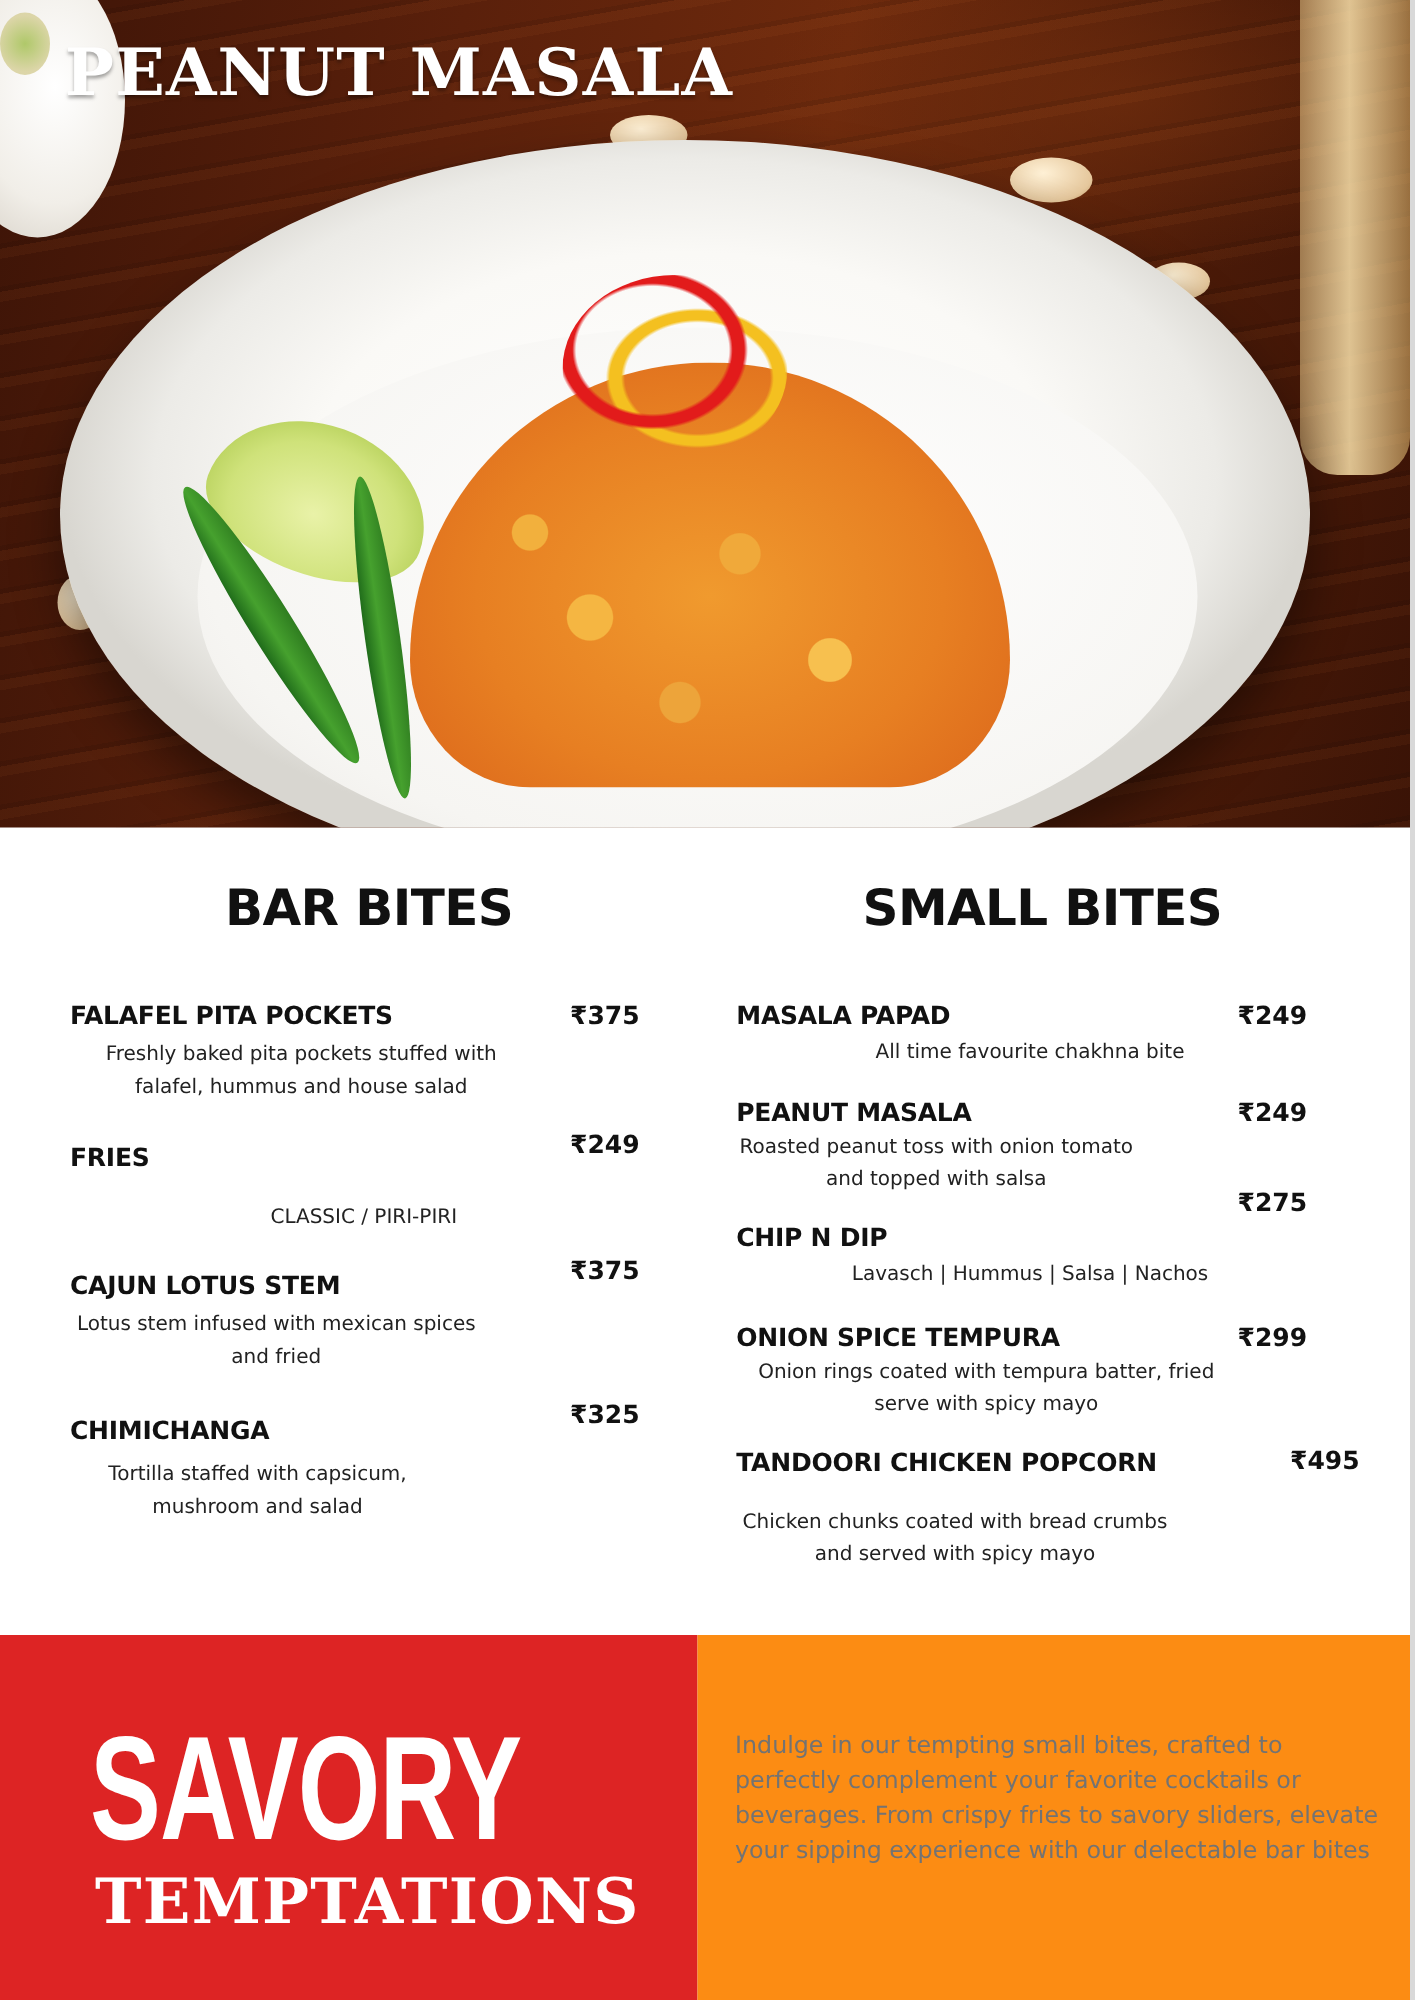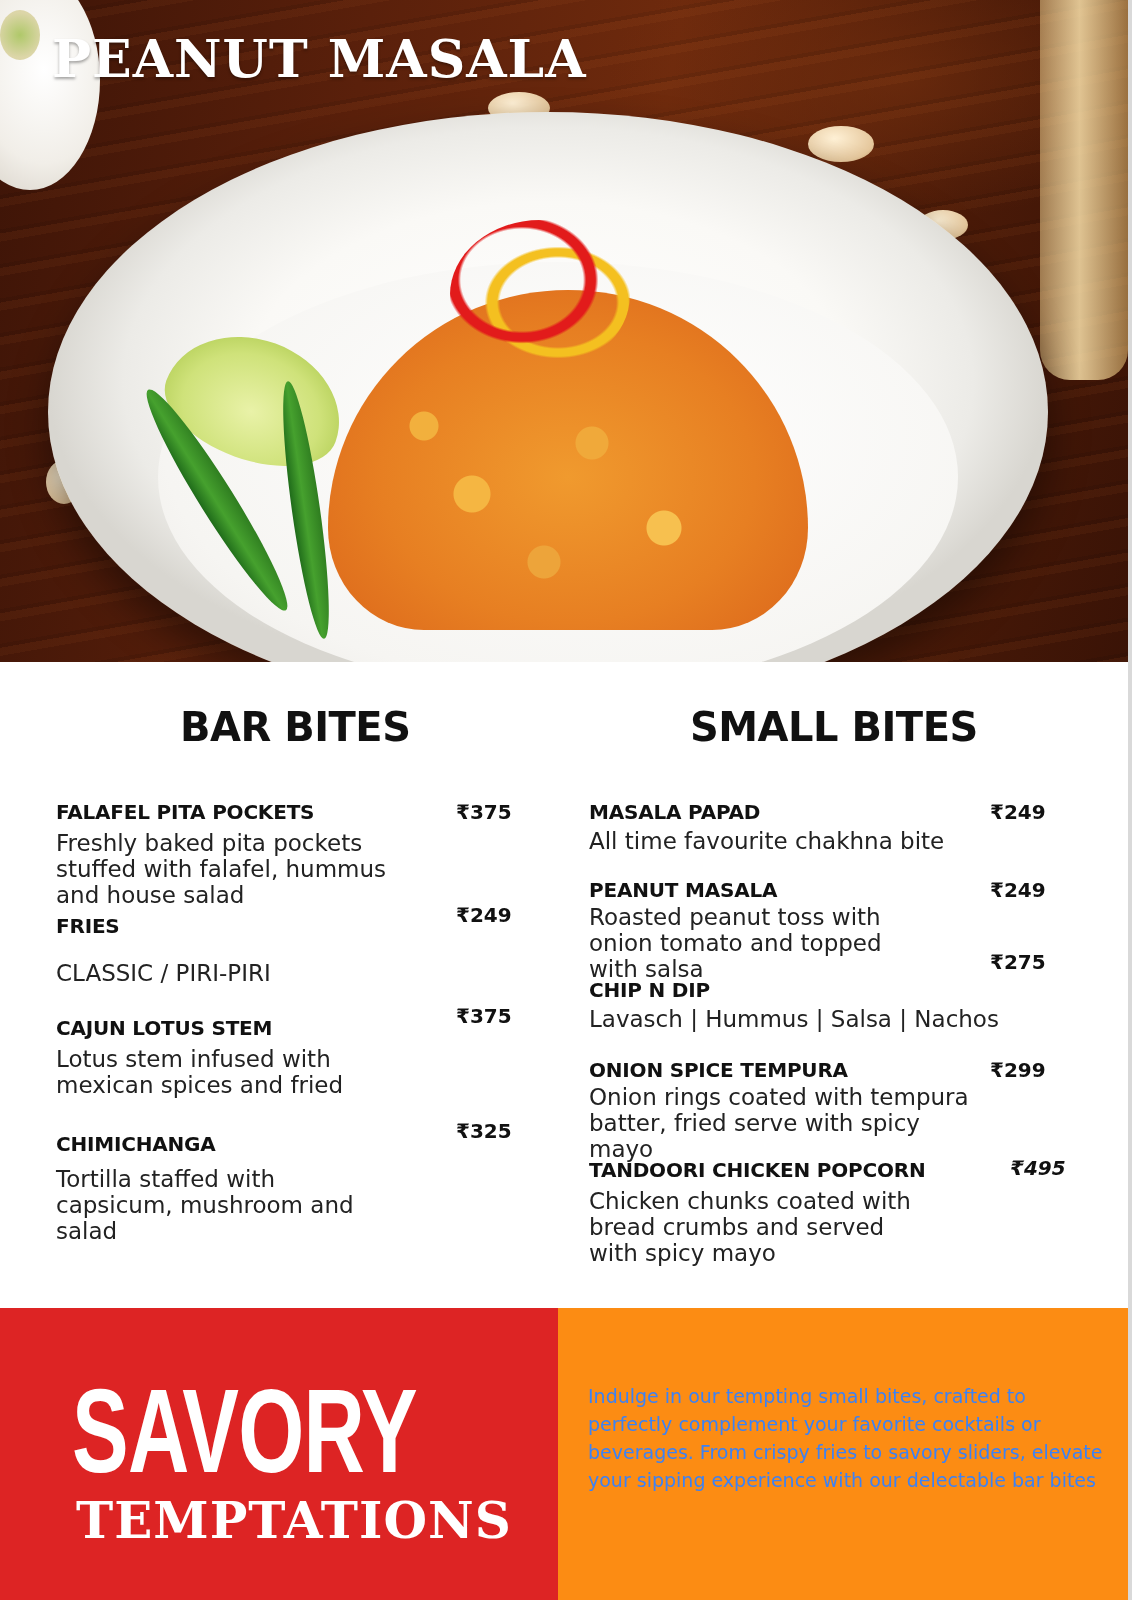--- a/index.html
+++ b/index.html
@@ -71,21 +71,21 @@
     color: #ffffff; text-shadow: 0 2px 3px rgba(0,0,0,0.35);
   }
 
   
   .section-title {
     position: absolute; top: 704px; font-family: "DejaVu Sans", sans-serif; font-weight: 700;
     font-size: 40px; color: #111111; letter-spacing: -0.5px;
   }
   .item { position: absolute; width: 470px; }
   .item-name { font-weight: 700; font-size: 20px; color: #111; letter-spacing: -0.2px; }
-  .item-desc { font-size: 23px; line-height: 26px; color: #222; margin-top: 6px; }
+  .item-desc { font-size: 16px; line-height: 26px; color: #222; margin-top: 6px; text-align: center; }
   .item-price { position: absolute; font-weight: 700; font-size: 20px; color: #111; }
 
   
   .banner-left {
     position: absolute; left: 0; top: 1308px; width: 558px; height: 292px; background: #dd2424;
   }
   .banner-right {
     position: absolute; left: 558px; top: 1308px; width: 570px; height: 292px; background: #fc8c13;
   }
   .banner-title-1 {
@@ -93,21 +93,21 @@
     font-family: "Liberation Sans", sans-serif; font-weight: 700; font-size: 118px; line-height: 1;
     color: #ffffff; transform: scaleX(0.72); transform-origin: left top; letter-spacing: -1px;
   }
   .banner-title-2 {
     position: absolute; left: 76px; top: 1496px;
     font-family: "DejaVu Serif", serif; font-weight: 700; font-size: 50px; line-height: 1;
     color: #ffffff; letter-spacing: 1px;
   }
   .banner-text {
     position: absolute; left: 588px; top: 1382px; width: 520px;
-    font-size: 19px; line-height: 28px; color: #3b82f6;
+    font-size: 19px; line-height: 28px; color: #737373;
   }
 </style>
 </head>
 <body>
 
 <div class="page-edge"></div>
 
 <div class="hero">
   <div class="grain"></div>
   <div class="side-bowl">
@@ -175,21 +175,21 @@
 <div class="item-price" style="left:990px;top:950px;">₹275</div>
 
 <div class="item" style="left:589px;top:1058px;">
   <div class="item-name">ONION SPICE TEMPURA</div>
   <div class="item-desc" style="width:400px;margin-top:2px;">Onion rings coated with tempura batter, fried serve with spicy mayo</div>
 </div>
 <div class="item-price" style="left:990px;top:1058px;">₹299</div>
 
 <div class="item" style="left:589px;top:1158px;">
   <div class="item-name">TANDOORI CHICKEN POPCORN</div>
-  <div class="item-desc" style="width:350px;margin-top:6px;">Chicken chunks coated with bread crumbs and served with spicy mayo</div>
+  <div class="item-desc" style="width:350px;margin-top:22px;">Chicken chunks coated with bread crumbs and served with spicy mayo</div>
 </div>
-<div class="item-price" style="left:1010px;top:1156px;font-style:italic;">₹495</div>
+<div class="item-price" style="left:1032px;top:1156px;">₹495</div>
 
 <div class="banner-left"></div>
 <div class="banner-right"></div>
 <div class="banner-title-1">SAVORY</div>
 <div class="banner-title-2">TEMPTATIONS</div>
 <div class="banner-text">Indulge in our tempting small bites, crafted to perfectly complement your favorite cocktails or beverages. From crispy fries to savory sliders, elevate your sipping experience with our delectable bar bites</div>
 
 </body></html>

